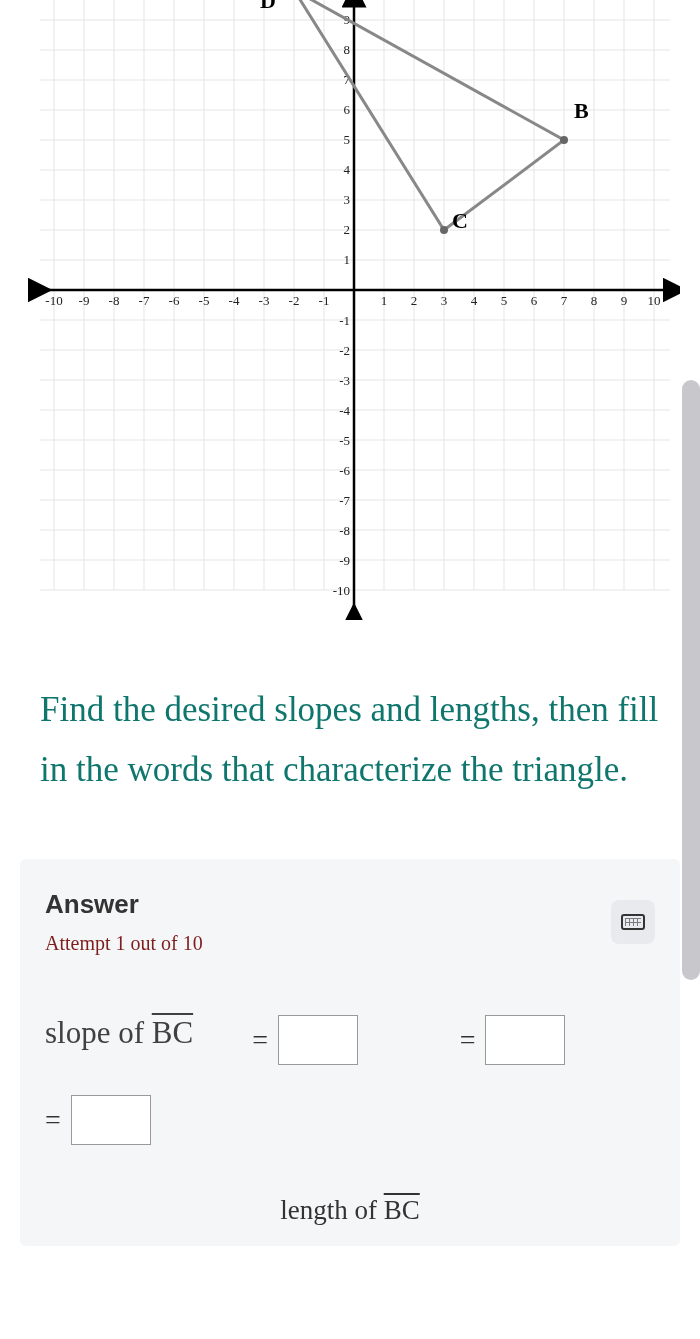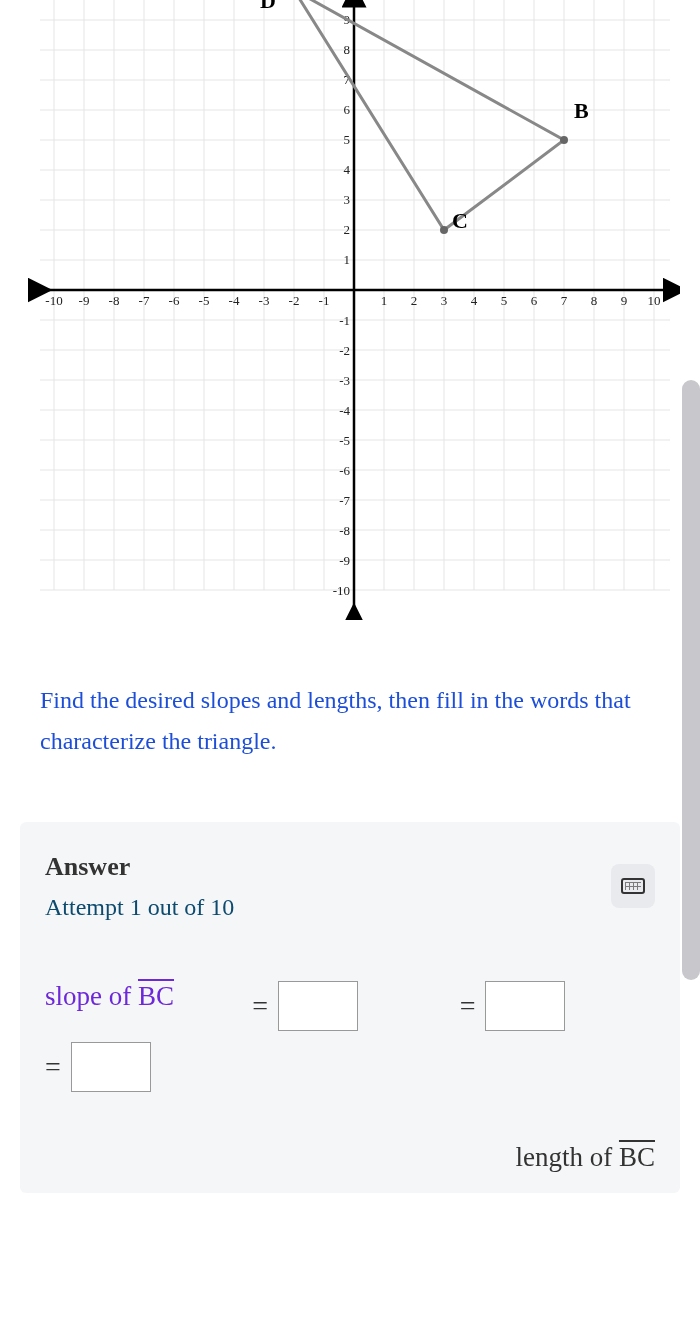--- a/index.html
+++ b/index.html
@@ -12,46 +12,46 @@
   }
   .graph-container {
     width: 660px;
     height: 620px;
     margin: 0 20px;
     position: relative;
     overflow: hidden;
   }
   .graph-svg { display: block; }
   .question-text {
-    font-size: 24px;
+    font-size: 35px;
     line-height: 1.7;
-    color: #1d4ed8;
+    color: #0f766e;
     padding: 60px 40px 40px 40px;
   }
   .answer-section {
     background: #f5f6f8;
     margin: 20px 20px 0 20px;
     border-radius: 6px;
     padding: 30px 25px 20px 25px;
     position: relative;
   }
   .answer-header {
     display: flex;
     justify-content: space-between;
     align-items: center;
   }
   .answer-title {
     font-size: 26px;
     font-weight: bold;
     color: #333;
-    font-family: Liberation Serif, serif;
+    font-family: Liberation Sans, sans-serif;
   }
   .attempt-text {
-    font-size: 24px;
-    color: #0c4a6e;
+    font-size: 20px;
+    color: #7f1d1d;
     margin-top: 12px;
   }
   .keyboard-btn {
     width: 44px;
     height: 44px;
     background: #e8eaee;
     border-radius: 8px;
     display: flex;
     align-items: center;
     justify-content: center;
@@ -76,24 +76,24 @@
     display: flex;
     justify-content: space-between;
     margin-top: 60px;
     gap: 12px;
   }
   .input-col {
     flex: 1;
     text-align: left;
   }
   .slope-label {
-    font-size: 27px;
-    color: #6d28d9;
+    font-size: 31px;
+    color: #404040;
     white-space: nowrap;
-    margin-bottom: 30px;
+    margin-bottom: 44px;
   }
   .overline {
     text-decoration: overline;
     text-decoration-thickness: 2px;
   }
   .input-group {
     display: flex;
     align-items: center;
     gap: 10px;
   }
@@ -105,21 +105,21 @@
     width: 80px;
     height: 50px;
     border: 1px solid #999;
     background: #fff;
     font-size: 20px;
     text-align: center;
     font-family: inherit;
   }
   .length-row {
     display: flex;
-    justify-content: flex-end;
+    justify-content: center;
     margin-top: 50px;
     gap: 8px;
   }
   .length-label {
     font-size: 27px;
     color: #333;
     white-space: nowrap;
   }
   .scrollbar {
     position: fixed;

